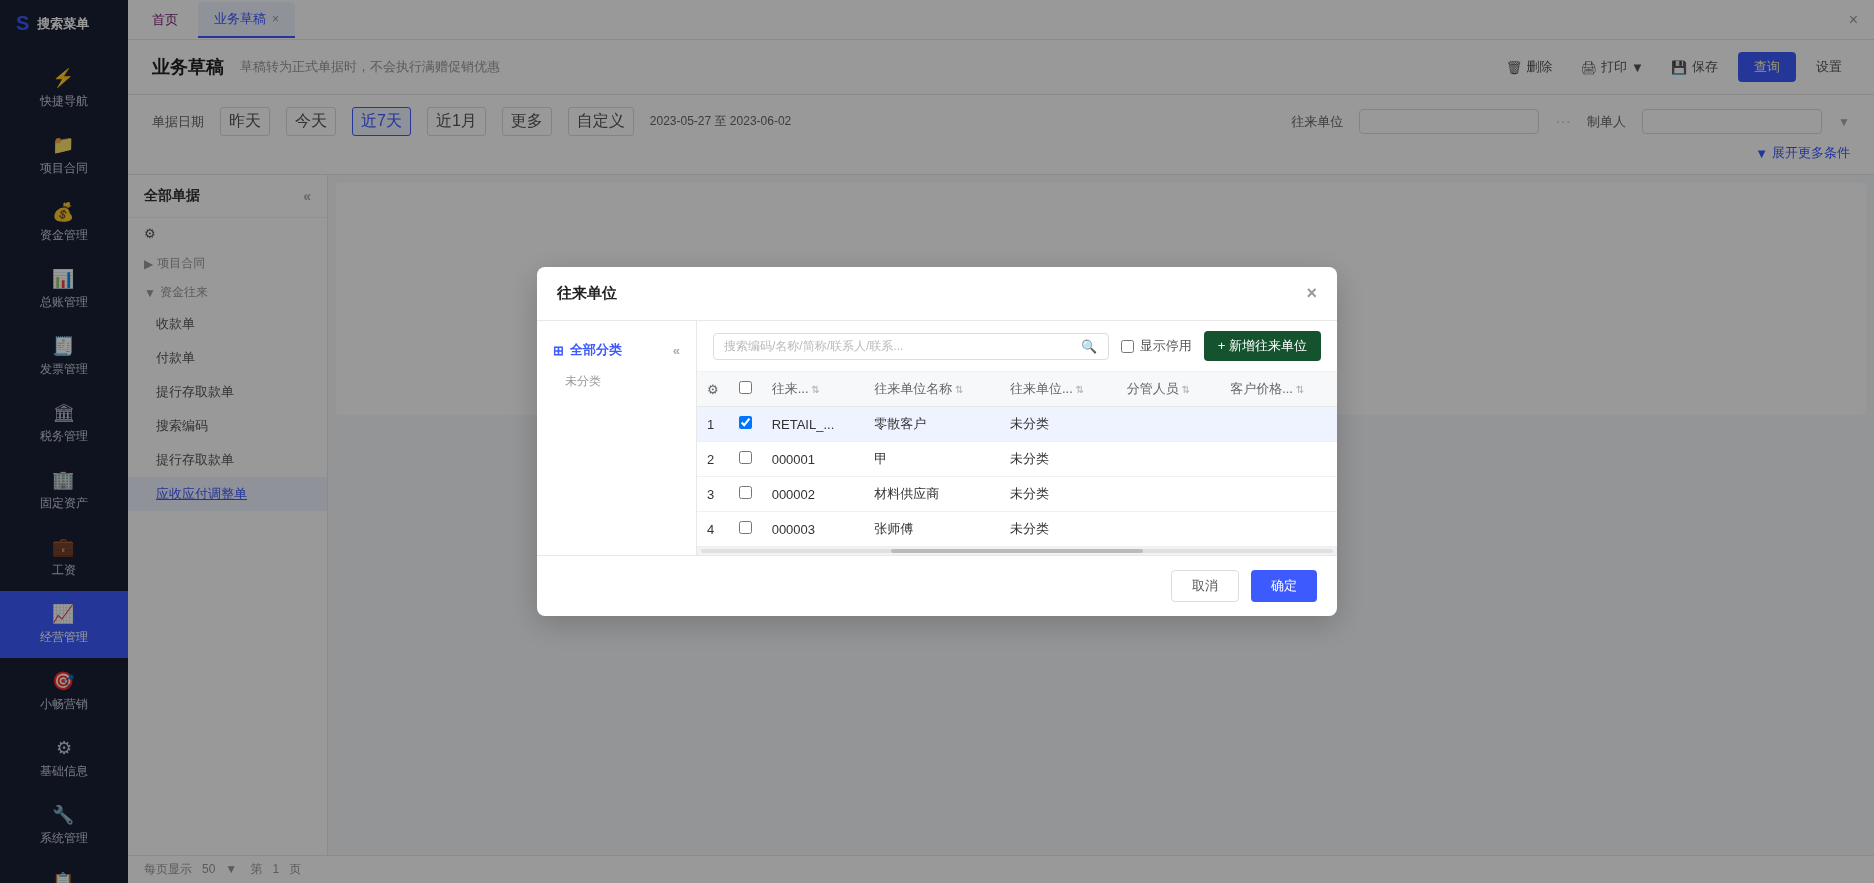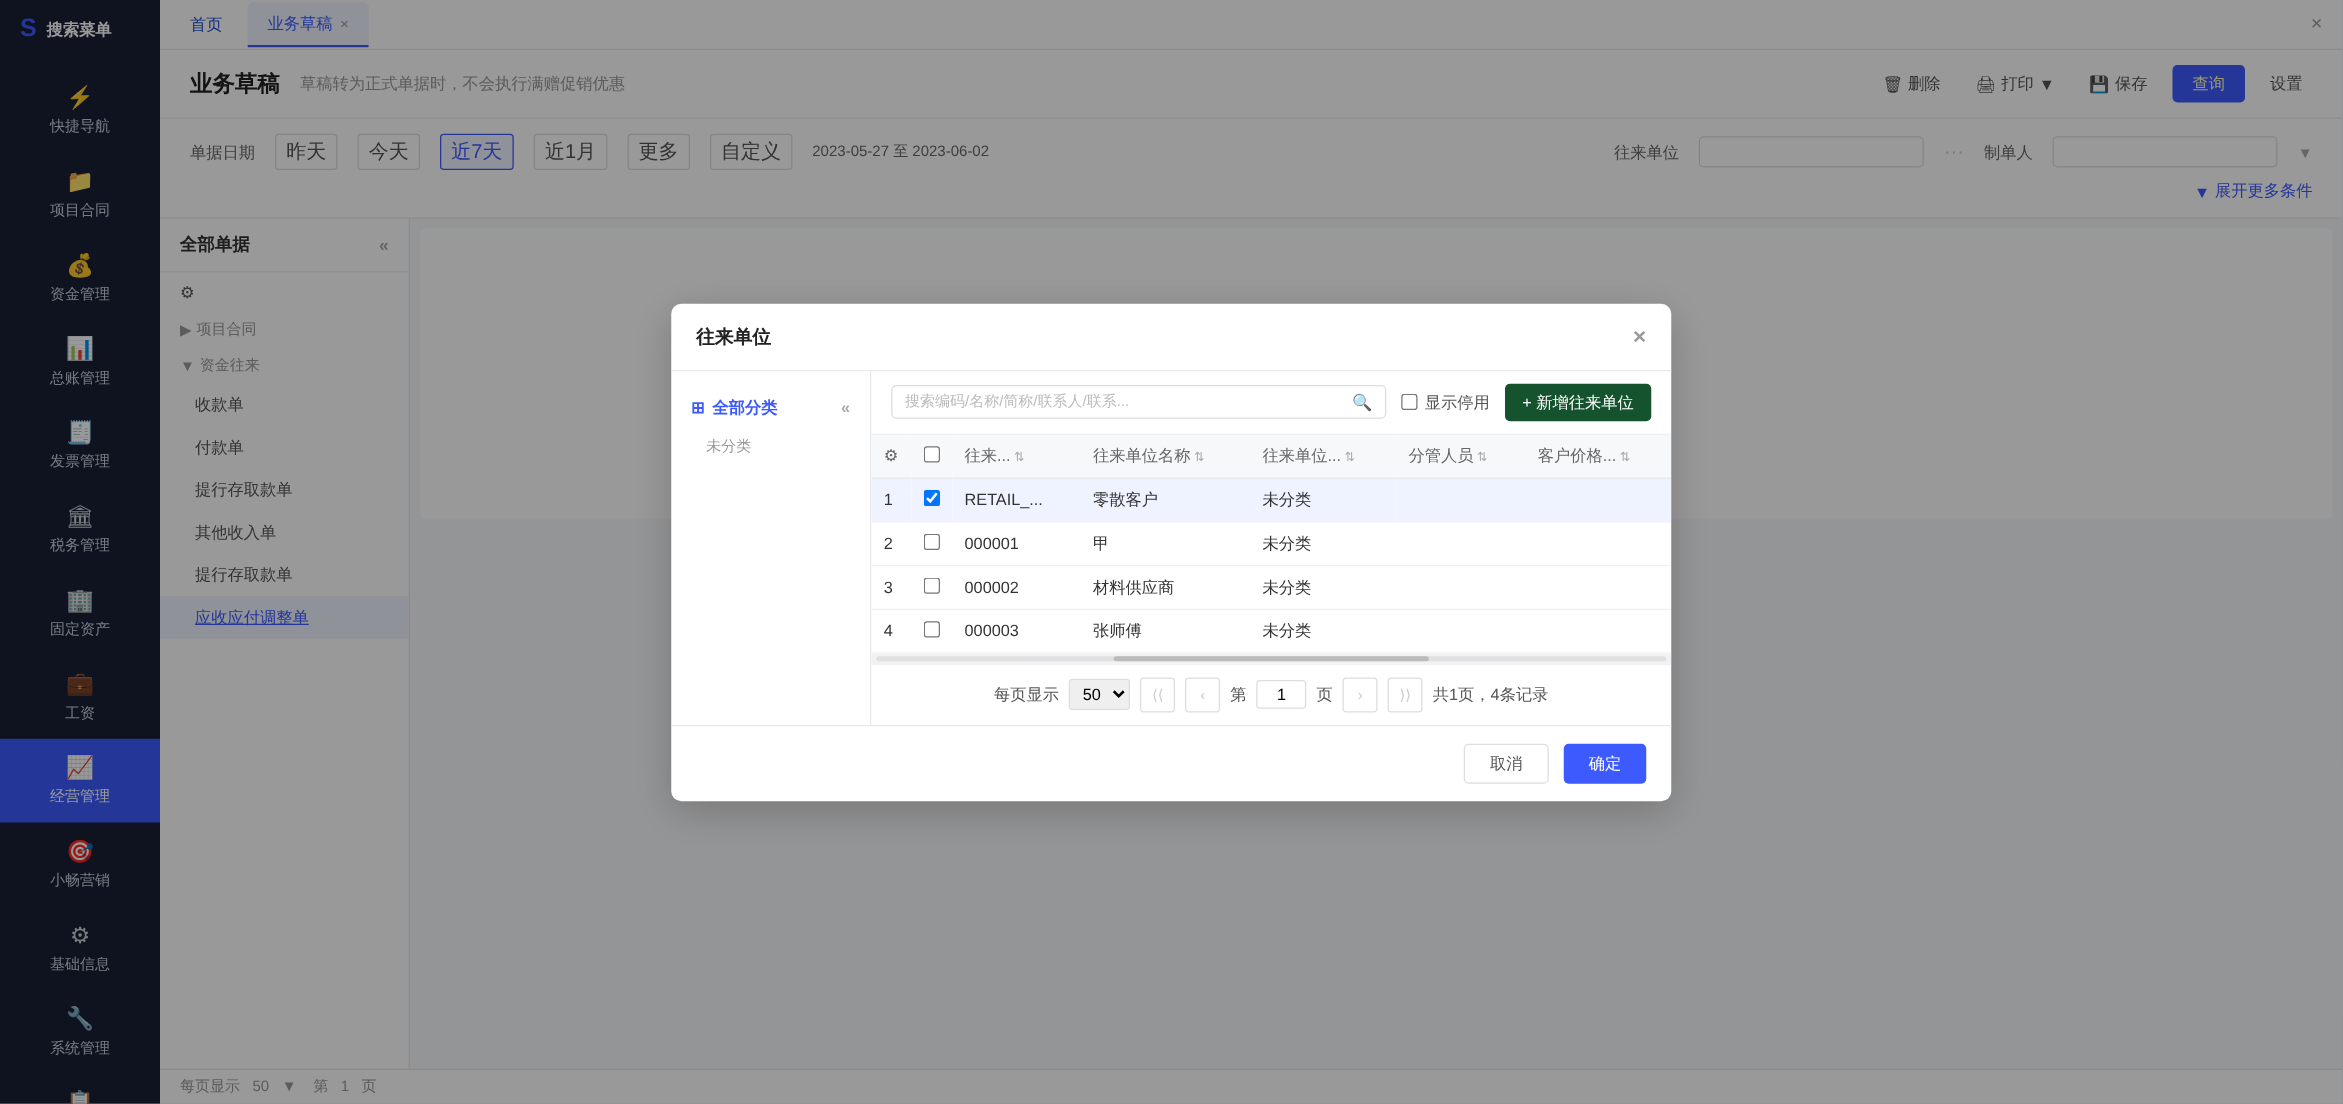--- a/index.html
+++ b/index.html
@@ -56,21 +56,21 @@
       display: flex;
       align-items: center;
       padding: 0 16px;
       height: 36px;
       font-size: 13px;
       cursor: pointer;
       border-radius: 4px 4px 0 0;
       color: #555;
       gap: 6px;
     }
-    .tab.home { color: #1d4ed8; }
+    .tab.home { color: #701a75; }
     .tab.active {
       background: #eff3ff;
       color: #3d5afe;
       border-bottom: 2px solid #3d5afe;
     }
     .tab-close { font-size: 12px; color: #999; cursor: pointer; }
 
     
     .page-header {
       display: flex;
@@ -512,21 +512,21 @@
       <div class="panel-item sub">
         <span>收款单</span>
       </div>
       <div class="panel-item sub">
         <span>付款单</span>
       </div>
       <div class="panel-item sub">
         <span>提行存取款单</span>
       </div>
       <div class="panel-item sub">
-        <span>其他收入单</span>
+        <span>搜索编码</span>
       </div>
       <div class="panel-item sub">
         <span>提行存取款单</span>
       </div>
       <div class="panel-item sub active">
         <span>应收应付调整单</span>
       </div>
     </div>
 
     <div class="table-area">
@@ -631,34 +631,20 @@
             </tbody>
           </table>
         </div>
 
         <div class="scrollbar-placeholder">
           <div class="scrollbar-track">
             <div class="scrollbar-thumb"></div>
           </div>
         </div>
 
-        <div class="pagination">
-          <span>每页显示</span>
-          <select class="per-page-select">
-            <option>50</option>
-          </select>
-          <div class="page-btn disabled">⟨⟨</div>
-          <div class="page-btn disabled">‹</div>
-          <span>第</span>
-          <input class="page-input" value="1" style="">
-          <span>页</span>
-          <div class="page-btn disabled">›</div>
-          <div class="page-btn disabled">⟩⟩</div>
-          <span>共1页，4条记录</span>
-        </div>
       </div>
     </div>
 
     <div class="dialog-footer">
       <button class="btn-cancel">取消</button>
       <button class="btn-confirm">确定</button>
     </div>
   </div>
 </div>
 

